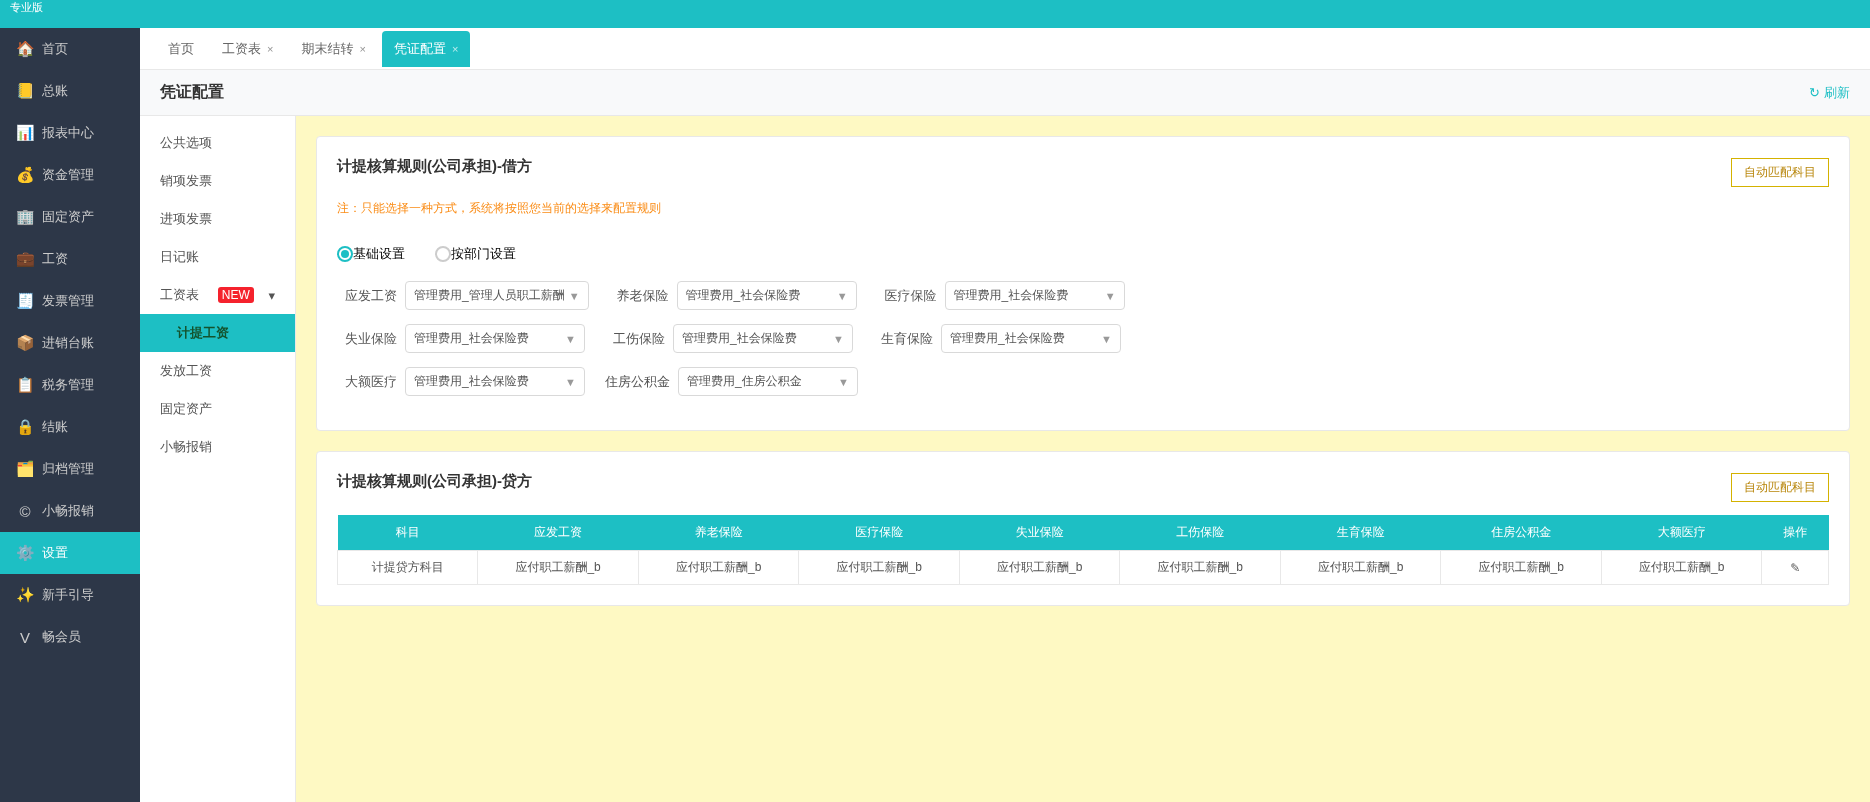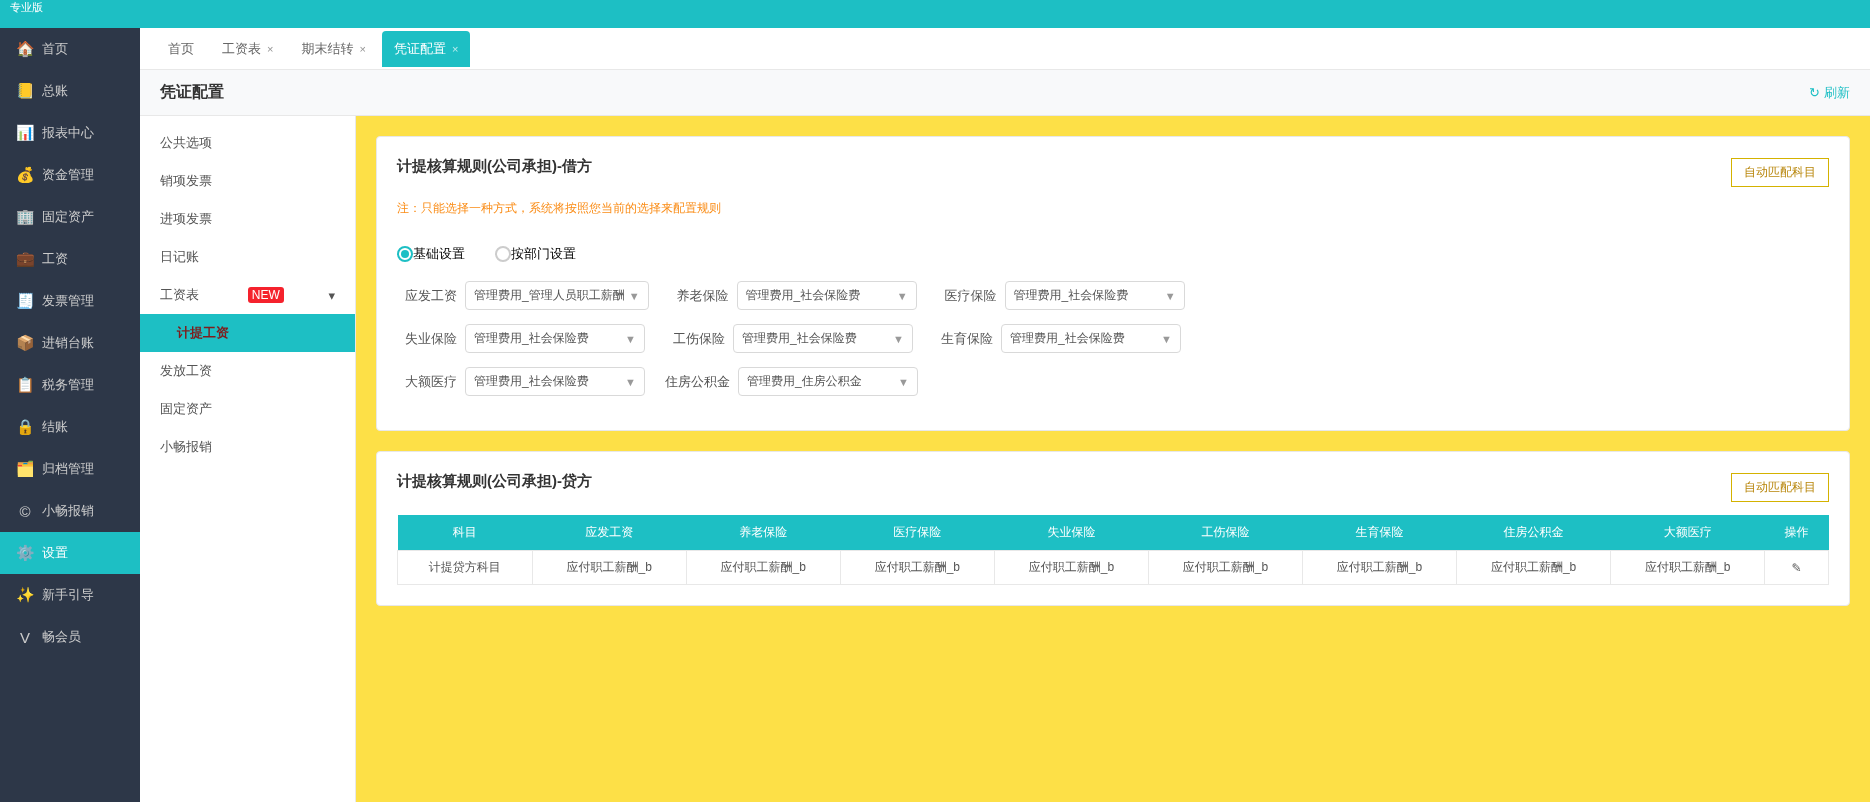--- a/index.html
+++ b/index.html
@@ -28,27 +28,27 @@
     
     
     .page-header { display: flex; align-items: center; justify-content: space-between; padding: 12px 20px; background: #f8f9fa; border-bottom: 1px solid #e8e8e8; }
     .page-title { font-size: 16px; font-weight: bold; color: #333; }
     .refresh-btn { color: #1dbfc4; cursor: pointer; font-size: 13px; display: flex; align-items: center; gap: 4px; }
     
     
     .content-area { display: flex; flex: 1; overflow: hidden; }
     
     
-    .left-nav { width: 216px; background: white; border-right: 1px solid #e8e8e8; overflow-y: auto; flex-shrink: 0; padding: 8px 0; }
+    .left-nav { width: 156px; background: white; border-right: 1px solid #e8e8e8; overflow-y: auto; flex-shrink: 0; padding: 8px 0; }
     .left-nav-item { padding: 10px 20px; cursor: pointer; color: #555; font-size: 13px; display: flex; align-items: center; justify-content: space-between; }
-    .left-nav-item.active { background: #1dbfc4; color: #7f1d1d; font-weight: bold; padding-left: 37px; }
+    .left-nav-item.active { background: #1dbfc4; color: #14532d; font-weight: bold; padding-left: 37px; }
     .new-badge { background: #f5222d; color: white; font-size: 12px; padding: 1px 4px; border-radius: 3px; margin-left: 4px; }
     
     
-    .right-panel { flex: 1; overflow-y: auto; padding: 20px; background: #fde047; }
+    .right-panel { flex: 1; overflow-y: auto; padding: 20px; background: #fef9c3; }
     
     
     .section { background: white; border: 1px solid #e8e8e8; border-radius: 4px; margin-bottom: 20px; padding: 20px; }
     .section-title { font-size: 15px; font-weight: bold; color: #333; margin-bottom: 12px; }
     .section-header { display: flex; align-items: center; justify-content: space-between; margin-bottom: 12px; }
     
     
     .notice { color: #fa8c16; font-size: 12px; margin-bottom: 28px; }
     
     

